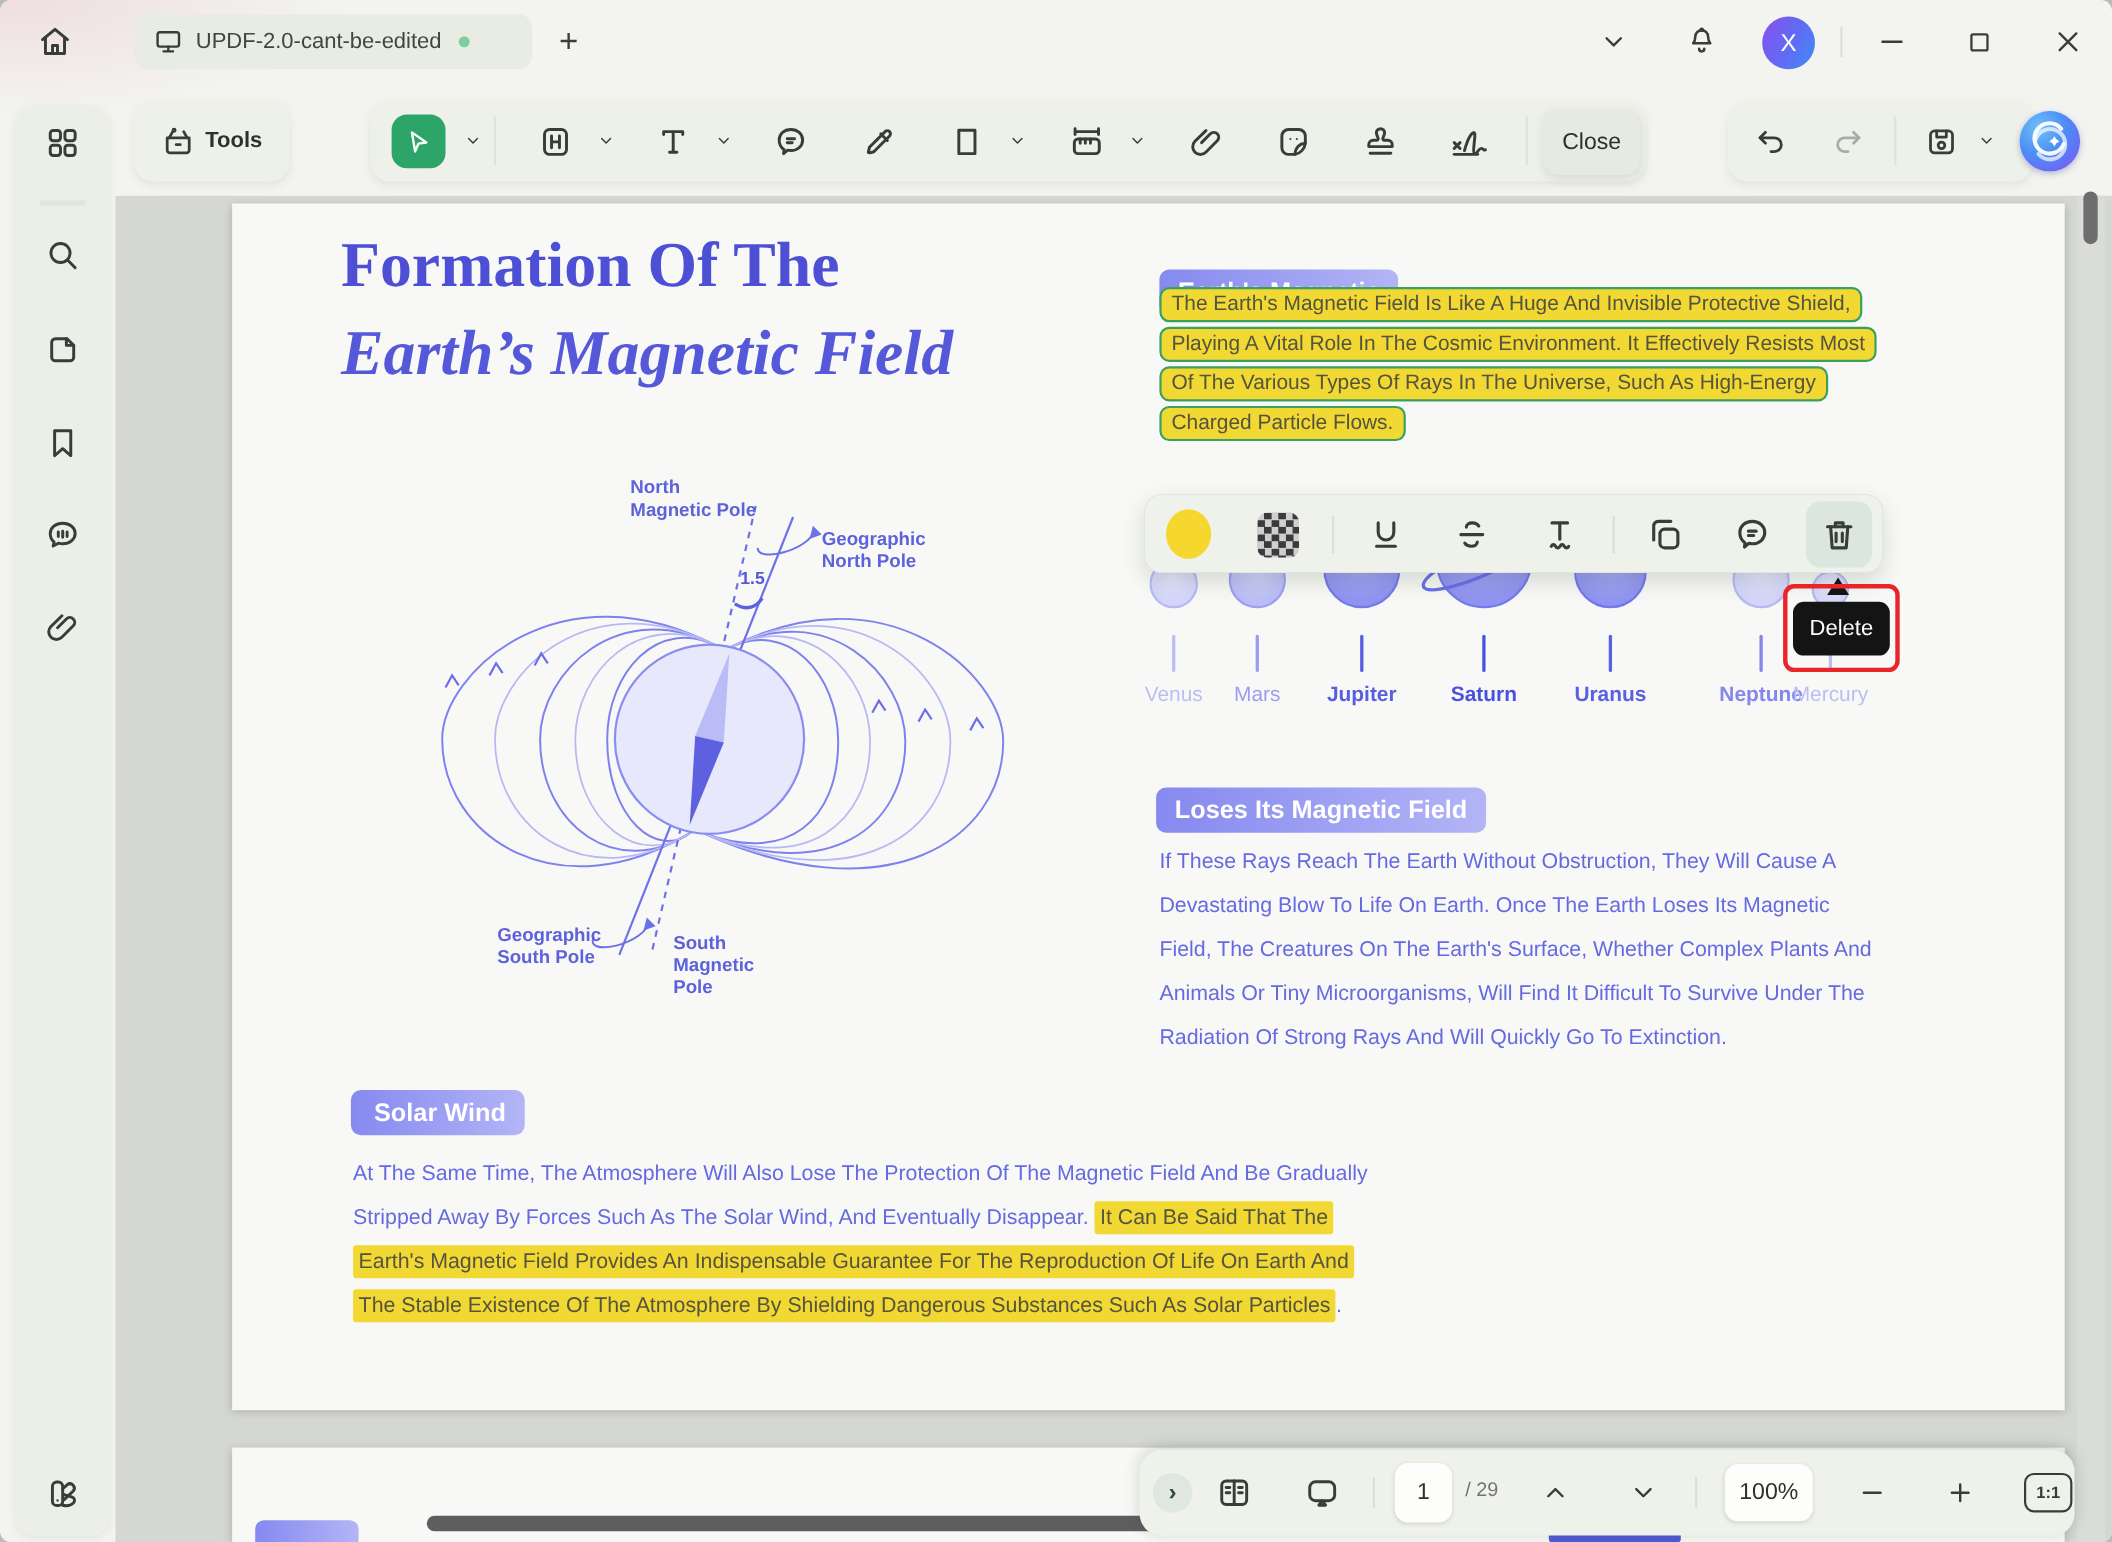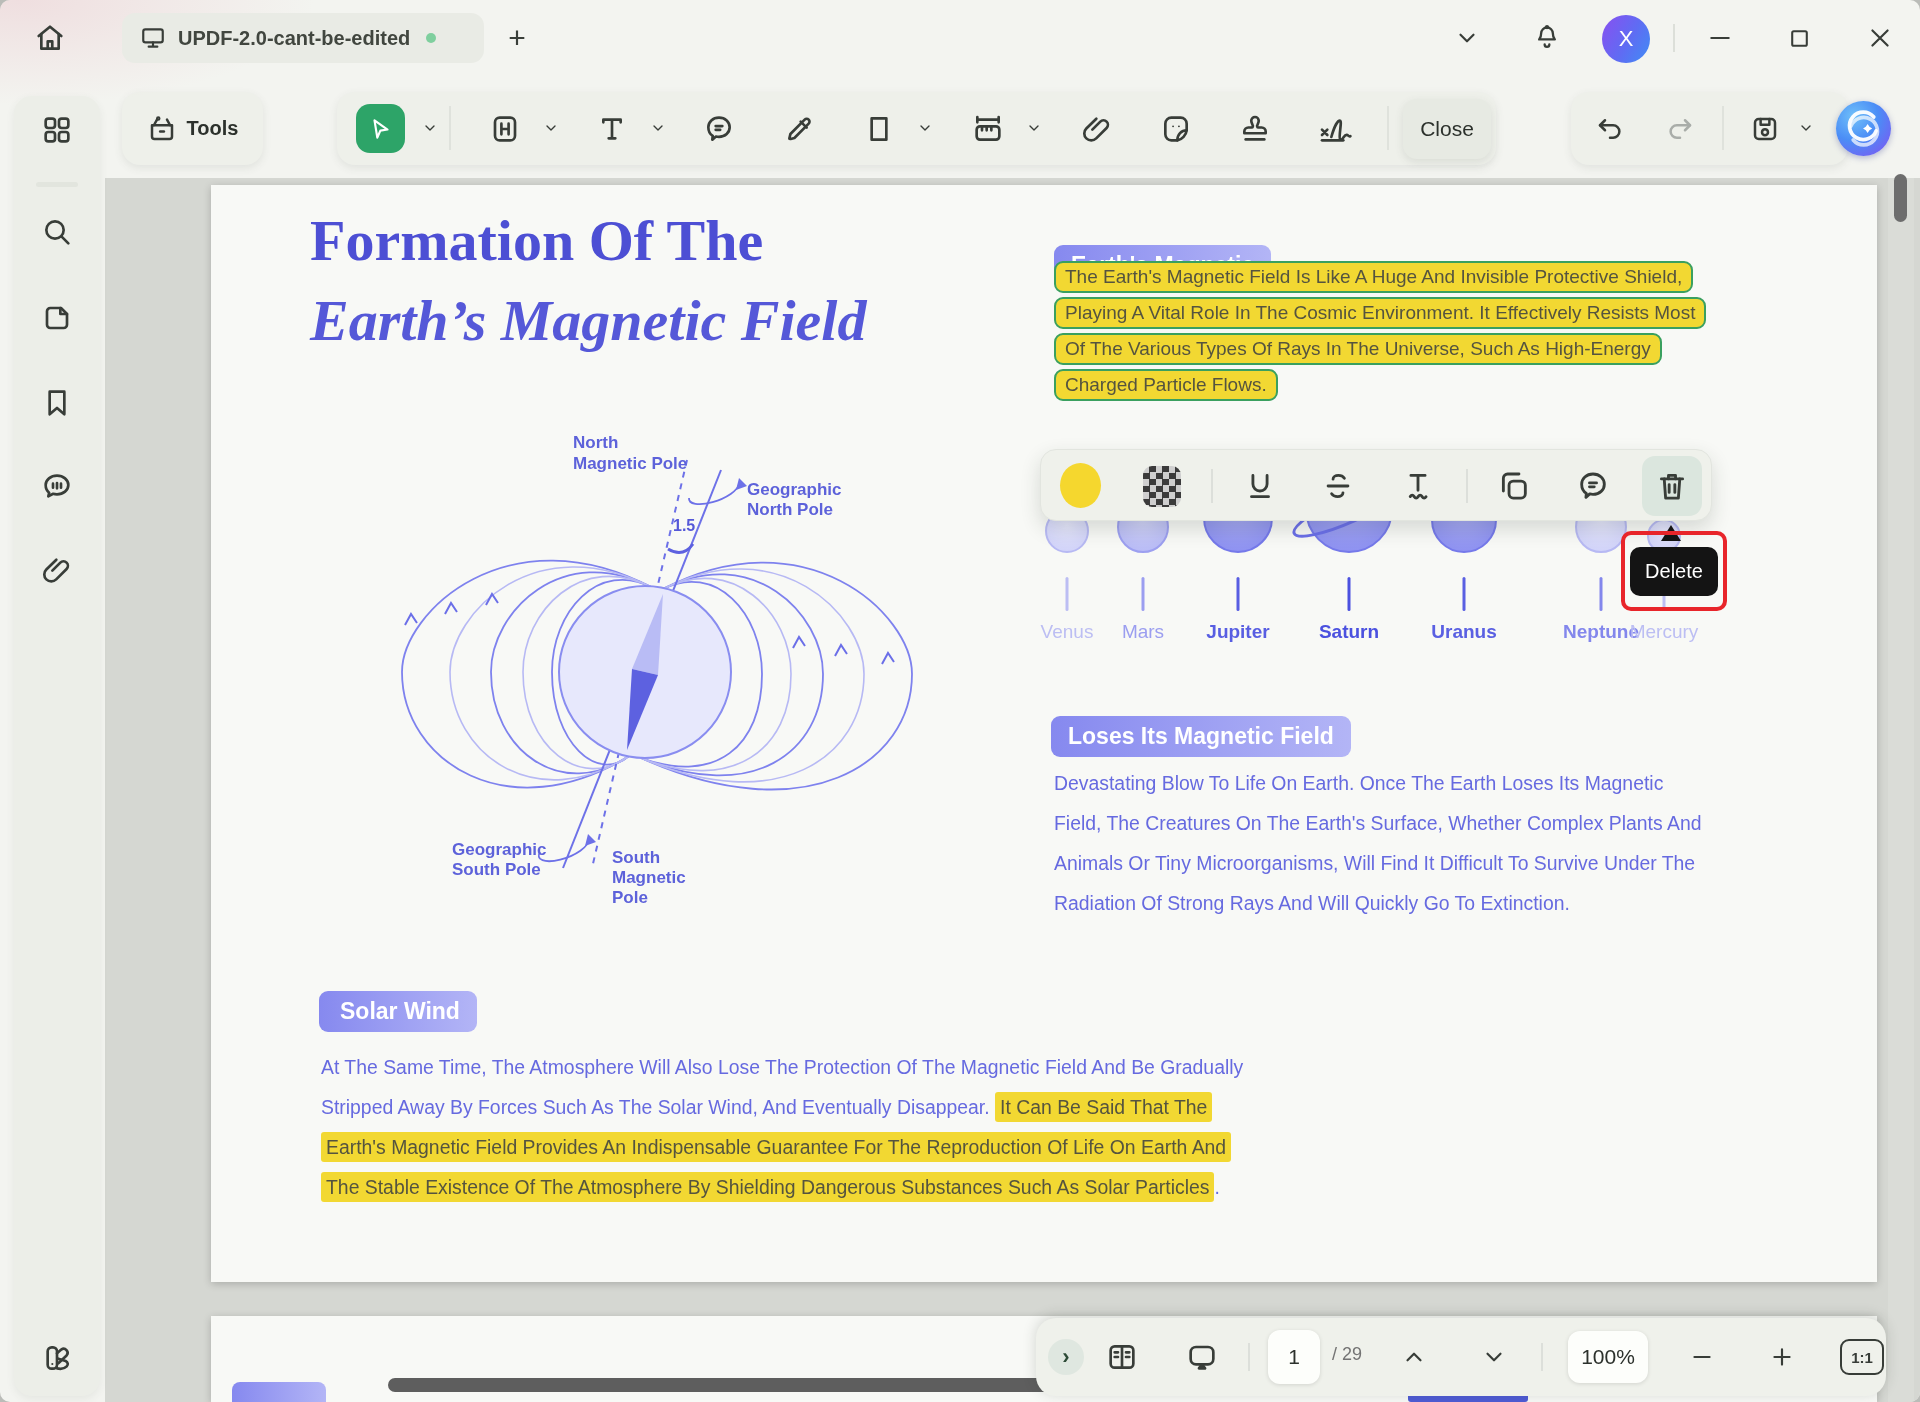--- a/index.html
+++ b/index.html
@@ -8,21 +8,21 @@
     font-family:"Liberation Sans",sans-serif;border-radius:10px;}
   .screen::before{content:"";position:absolute;left:0;top:0;width:460px;height:150px;
     background:radial-gradient(420px 150px at 20px 0px, rgba(236,205,210,.55), transparent 70%);pointer-events:none;z-index:3;}
   .ic{fill:none;stroke:#383d38;stroke-width:2;stroke-linecap:round;stroke-linejoin:round;}
   .btn{display:flex;align-items:center;justify-content:center;position:absolute;}
   
   .titlebar{position:absolute;left:0;top:0;width:1920px;height:76px;z-index:5;}
   .home-btn{left:26px;top:14px;width:48px;height:48px;border-radius:12px;}
   .tab{position:absolute;left:122px;top:13px;width:362px;height:50px;background:#e9ebe5;border-radius:13px;
     display:flex;align-items:center;padding:0 18px;gap:12px;}
-  .tab-title{font-size:20px;color:#41463f;white-space:nowrap;font-weight:bold;}
+  .tab-title{font-size:20px;color:#41463f;white-space:nowrap;}
   .tab-dot{width:10px;height:10px;border-radius:50%;background:#7fcf9e;margin-left:4px;}
   .newtab{left:497px;top:18px;width:40px;height:40px;font-size:30px;color:#3a3f3a;font-weight:300;border-radius:10px;}
   .tb-right-ic{width:40px;height:40px;border-radius:10px;top:18px;}
   .avatar{position:absolute;left:1602px;top:15px;width:48px;height:48px;border-radius:50%;
     background:linear-gradient(120deg,#8a4ff0,#5f6cf3 55%,#3f8df5);color:#fff;font-size:22px;
     display:flex;align-items:center;justify-content:center;}
   .tb-div{position:absolute;left:1673px;top:24px;width:2px;height:28px;background:#dcdfd9;}
   
   .panel{position:absolute;top:92px;height:73px;background:#eef0ea;border-radius:18px;
     box-shadow:0 3px 8px rgba(70,80,70,.10);}
@@ -512,20 +512,21 @@
       </div>
     </div>
 
     <div class="del-arrow"></div>
     <div class="del-tip">
       <div class="del-inner">Delete</div>
     </div>
 
     <div class="badge" style="left:840px;top:531px;">Loses Its Magnetic Field</div>
     <div class="para" style="left:843px;top:578px;width:680px;">
+      <div>If These Rays Reach The Earth Without Obstruction, They Will Cause A</div>
       <div>Devastating Blow To Life On Earth. Once The Earth Loses Its Magnetic</div>
       <div>Field, The Creatures On The Earth's Surface, Whether Complex Plants And</div>
       <div>Animals Or Tiny Microorganisms, Will Find It Difficult To Survive Under The</div>
       <div>Radiation Of Strong Rays And Will Quickly Go To Extinction.</div>
     </div>
 
     <div class="badge" style="left:108px;top:806px;padding-left:21px;">Solar Wind</div>
     <div class="para" style="left:110px;top:862px;width:1300px;">
       <div>At The Same Time, The Atmosphere Will Also Lose The Protection Of The Magnetic Field And Be Gradually</div>
       <div><span>Stripped Away By Forces Such As The Solar Wind, And Eventually Disappear. </span><span class="hl-span">It Can Be Said That The</span></div>

